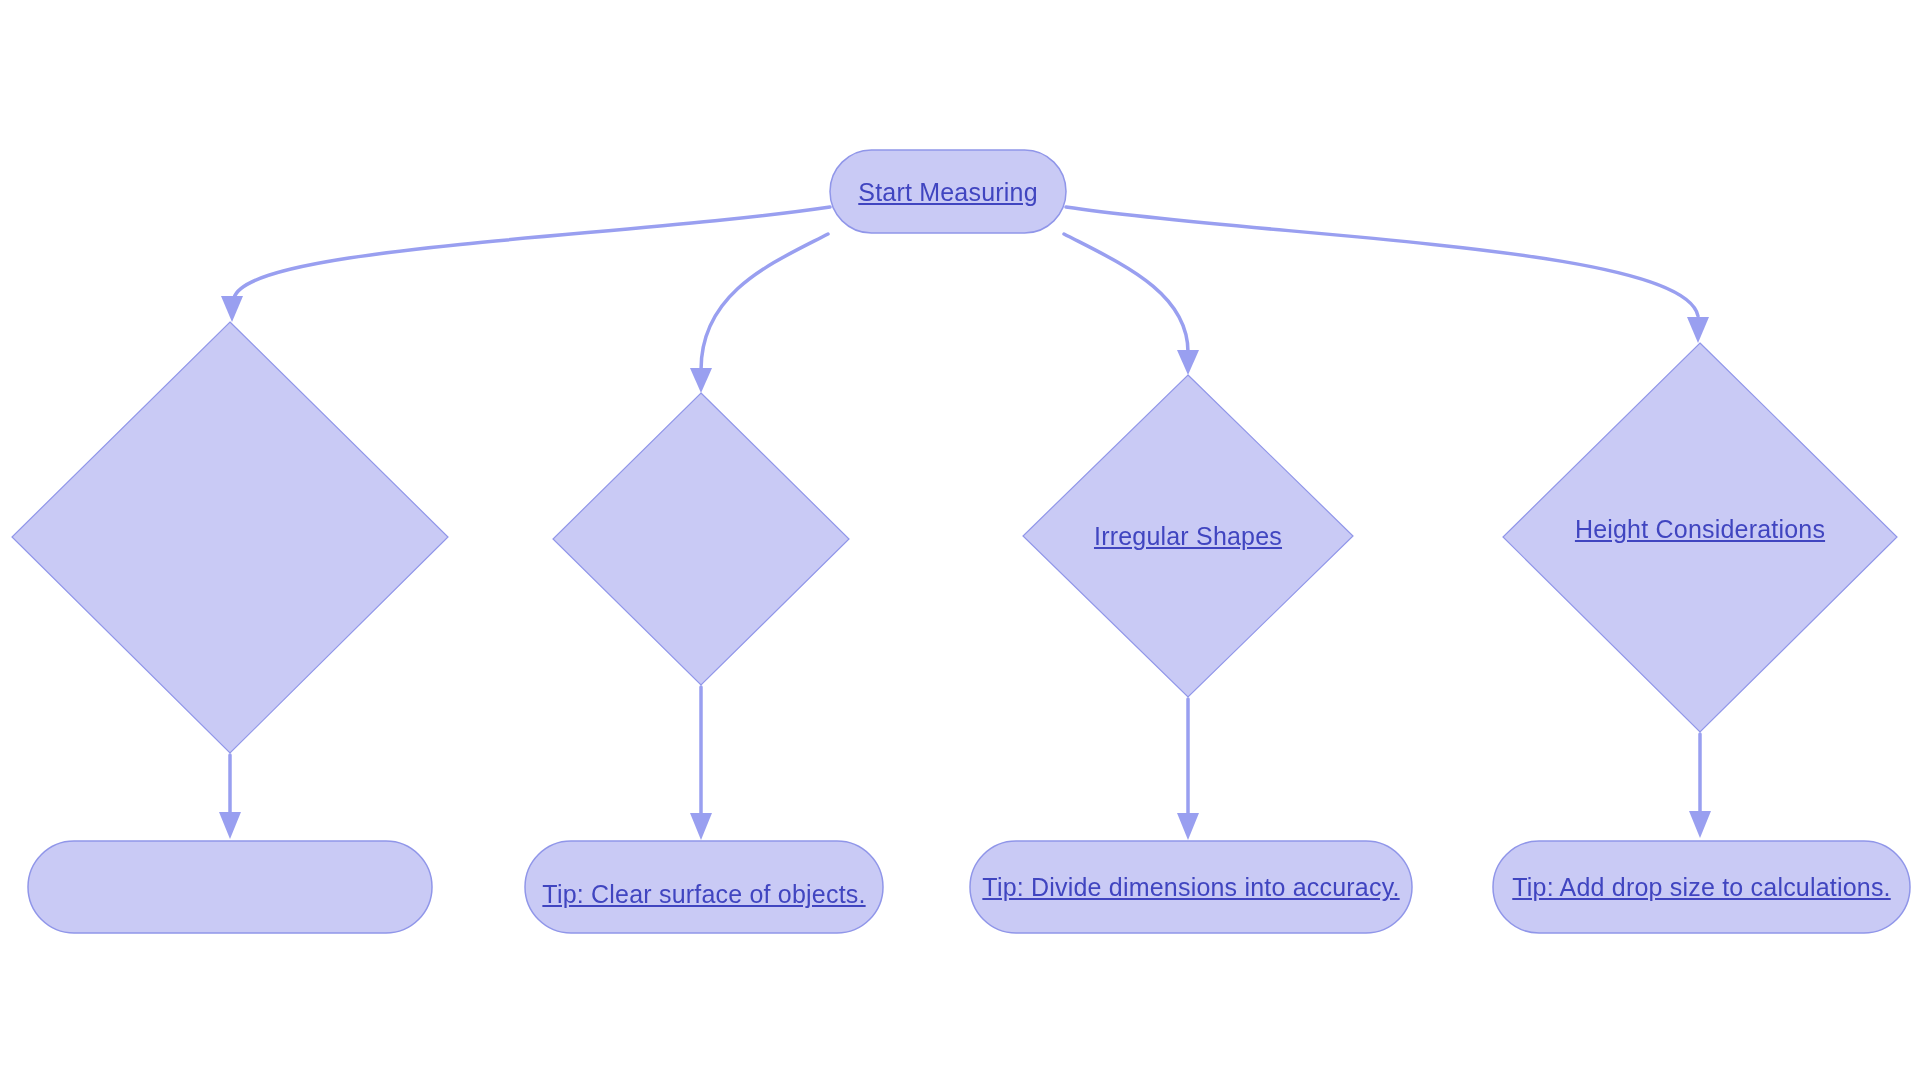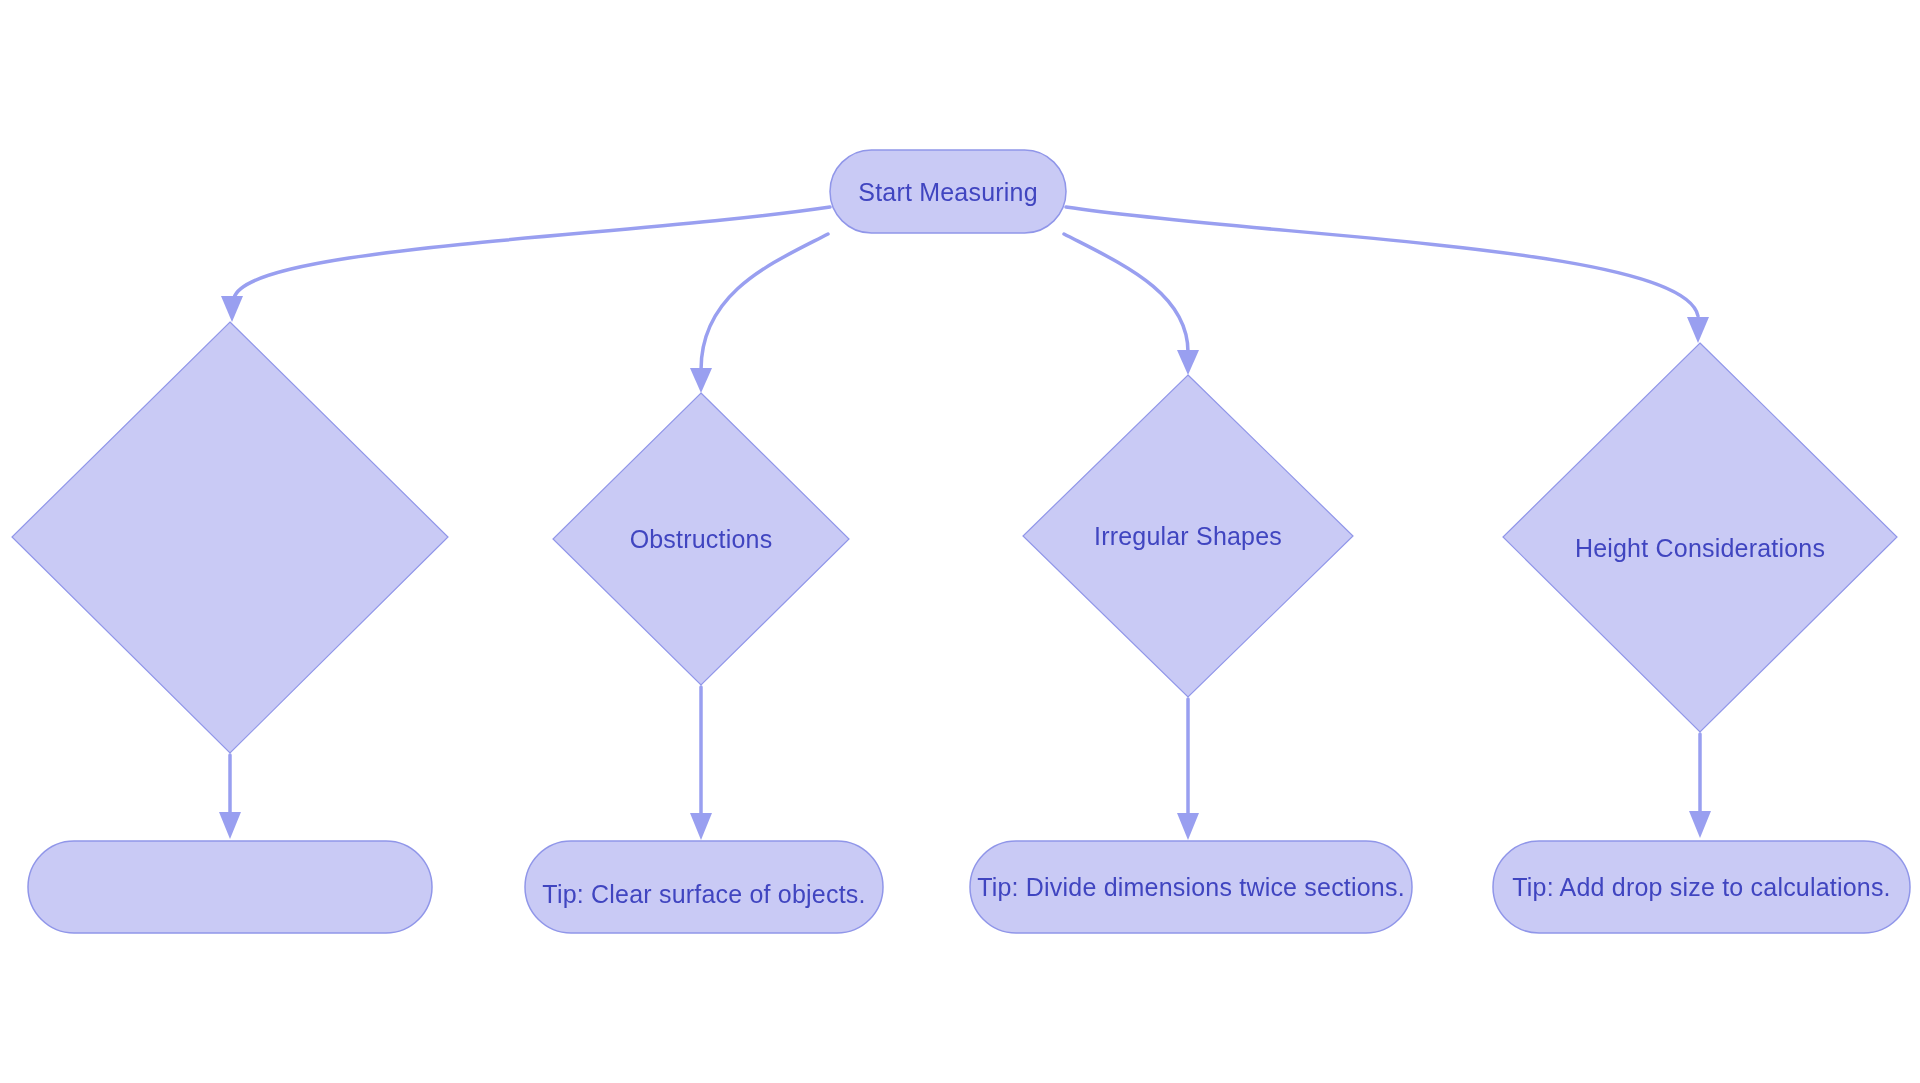--- a/index.html
+++ b/index.html
@@ -46,20 +46,21 @@
     display: flex;
     align-items: center;
     justify-content: center;
     text-align: center;
     color: var(--text);
     font-size: 25px;
     line-height: 1.2;
     letter-spacing: 0.2px;
     pointer-events: none;
     white-space: nowrap;
+    text-decoration: underline;
   }
 </style>
 </head>
 <body>
 
 <div class="canvas">
 
   <svg class="edges-layer" viewBox="0 0 1920 1083" xmlns="http://www.w3.org/2000/svg">
 
     <path class="edge-path" d="M 830 207 C 620 238, 248 246, 234 298"></path>
@@ -94,21 +95,20 @@
     <polygon class="diamond-fill" points="1700,343 1897,537 1700,732 1503,537"></polygon>
 
     <rect class="shape-fill" x="28" y="841" width="404" height="92" rx="46" ry="46"></rect>
     <rect class="shape-fill" x="525" y="841" width="358" height="92" rx="46" ry="46"></rect>
     <rect class="shape-fill" x="970" y="841" width="442" height="92" rx="46" ry="46"></rect>
     <rect class="shape-fill" x="1493" y="841" width="417" height="92" rx="46" ry="46"></rect>
   </svg>
 
   <div class="node-label" style="left:830px; top:150px; width:236px; height:83px;">Start Measuring</div>
 
-  <div class="node-label" style="left:553px; top:393px; width:296px; height:292px;">Obstructions</div>
   <div class="node-label" style="left:1023px; top:375px; width:330px; height:322px;">Irregular Shapes</div>
-  <div class="node-label" style="left:1503px; top:353px; width:394px; height:389px;">Height Considerations</div>
+  <div class="node-label" style="left:1503px; top:334px; width:394px; height:389px;">Height Considerations</div>
 
   <div class="node-label" style="left:525px; top:841px; width:358px; height:106px;">Tip: Clear surface of objects.</div>
-  <div class="node-label" style="left:970px; top:841px; width:442px; height:92px;">Tip: Divide dimensions twice sections.</div>
+  <div class="node-label" style="left:970px; top:841px; width:442px; height:92px;">Tip: Divide dimensions into accuracy.</div>
   <div class="node-label" style="left:1493px; top:841px; width:417px; height:92px;text-align:right;">Tip: Add drop size to calculations.</div>
 
 </div>
 
 </body></html>

